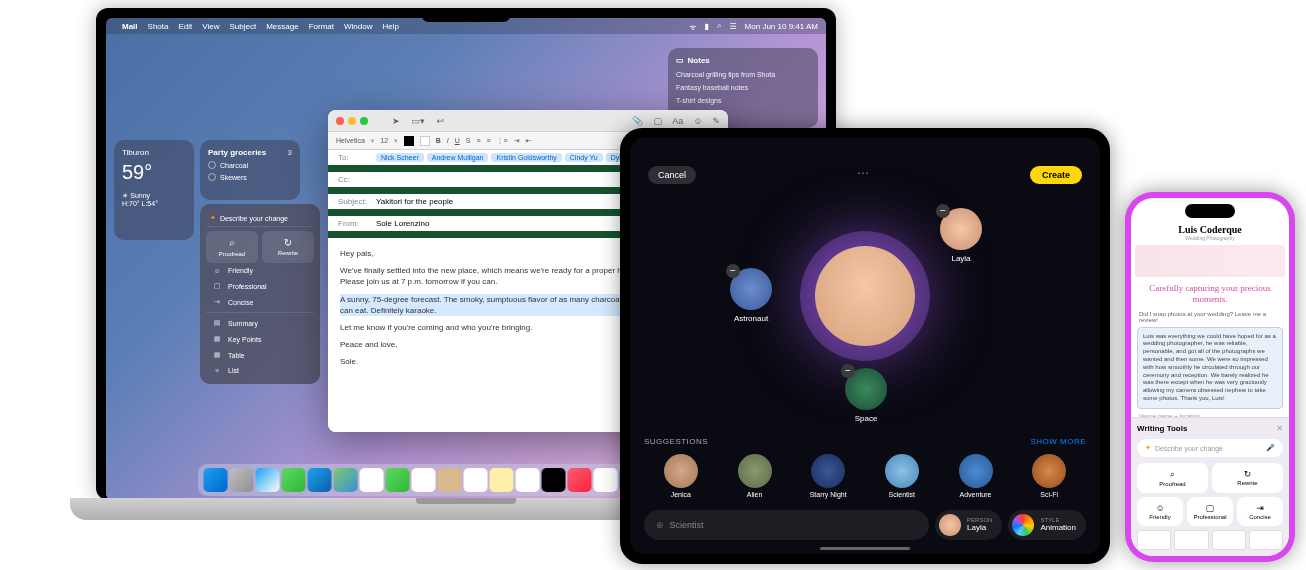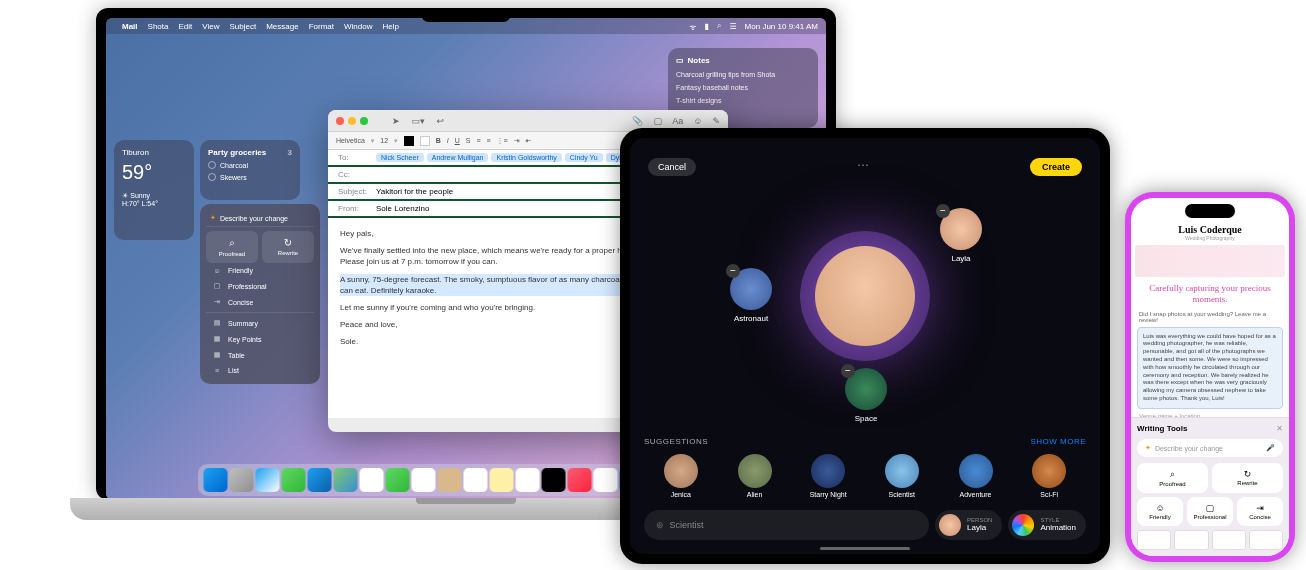--- a/index.html
+++ b/index.html
@@ -47,36 +47,36 @@
     
     .mail-window { position: absolute; left: 222px; top: 92px; width: 400px; height: 322px; background: #ececec; border-radius: 8px; box-shadow: 0 10px 40px rgba(0,0,0,0.4); overflow: hidden; font-size: 8px; }
     .mail-titlebar { height: 22px; background: #e8e8e8; display: flex; align-items: center; padding: 0 8px; gap: 4px; border-bottom: 1px solid #d0d0d0; }
     .traffic-light { width: 8px; height: 8px; border-radius: 50%; }
     .tl-red { background: #ff5f57; }
     .tl-yellow { background: #febc2e; }
     .tl-green { background: #28c840; }
     .mail-toolbar-icons { display: flex; gap: 12px; margin-left: 20px; font-size: 9px; color: #666; }
     .mail-toolbar-icons-right { margin-left: auto; display: flex; gap: 10px; font-size: 9px; color: #666; }
     .mail-formatbar { height: 18px; background: #f5f5f5; display: flex; align-items: center; padding: 0 8px; gap: 6px; font-size: 7px; color: #555; border-bottom: 1px solid #d0d0d0; }
-    .mail-field { display: flex; align-items: center; padding: 3px 10px; border-bottom: 2px solid #14532d; background: #fff; font-size: 8px; }
+    .mail-field { display: flex; align-items: center; padding: 3px 10px; border-bottom: 7px solid #14532d; background: #fff; font-size: 8px; }
     .mail-field-label { color: #888; width: 38px; }
     .mail-recipient { background: #cfe4ff; color: #0066cc; padding: 1px 5px; border-radius: 3px; margin-right: 3px; font-size: 7px; }
     .mail-body { padding: 10px 12px; background: #fff; font-size: 8px; color: #333; line-height: 1.4; height: 200px; }
     .mail-body p { margin-bottom: 6px; }
     .mail-highlight { background: #d4e8ff; }
     
     
     .dock { position: absolute; bottom: 4px; left: 50%; transform: translateX(-50%); height: 32px; background: rgba(200,200,220,0.5); backdrop-filter: blur(20px); border-radius: 10px; display: flex; align-items: center; padding: 0 6px; gap: 2px; }
     .dock-icon { width: 24px; height: 24px; border-radius: 5px; }
     .dock-sep { width: 1px; height: 20px; background: rgba(0,0,0,0.2); margin: 0 2px; }
     
     
     .ipad { position: absolute; left: 620px; top: 128px; width: 490px; height: 436px; background: #000; border-radius: 22px; padding: 10px; box-shadow: 0 0 20px rgba(0,0,0,0.4); }
     .ipad-screen { width: 100%; height: 100%; background: #0a0a12; border-radius: 14px; position: relative; overflow: hidden; }
-    .ipad-topbar { display: flex; justify-content: space-between; padding: 20px 18px; }
+    .ipad-topbar { display: flex; justify-content: space-between; padding: 28px 18px; }
     .ipad-cancel { background: rgba(255,255,255,0.15); color: #fff; padding: 4px 10px; border-radius: 12px; font-size: 9px; }
     .ipad-create { background: #ffd60a; color: #000; padding: 4px 12px; border-radius: 12px; font-size: 9px; font-weight: 600; }
     .ipad-center { position: absolute; left: 50%; top: 38%; transform: translate(-50%, -50%); }
     .ipad-avatar-main { width: 130px; height: 130px; border-radius: 50%; background: radial-gradient(circle, #8a4dc9 0%, #4a2d70 80%); display: flex; align-items: center; justify-content: center; box-shadow: 0 0 60px rgba(138,77,201,0.6); }
     .ipad-avatar-face { width: 100px; height: 100px; border-radius: 50%; background: radial-gradient(ellipse at 50% 40%, #f4c7a8 0%, #d4a078 100%); position: relative; overflow: hidden; }
     .ipad-orbit-item { position: absolute; text-align: center; }
     .ipad-orbit-circle { width: 42px; height: 42px; border-radius: 50%; margin: 0 auto 4px; }
     .ipad-orbit-label { color: #fff; font-size: 8px; }
     .ipad-minus { position: absolute; top: -4px; left: -4px; width: 14px; height: 14px; background: #3a3a3a; border-radius: 50%; color: #fff; font-size: 10px; line-height: 13px; text-align: center; }
     
@@ -268,21 +268,21 @@
         <span>Yakitori for the people</span>
       </div>
       <div class="mail-field">
         <span class="mail-field-label">From:</span>
         <span>Sole Lorenzino</span>
       </div>
       <div class="mail-body">
         <p>Hey pals,</p>
         <p>We've finally settled into the new place, which means we're ready for a proper housewarming party. Please join us at 7 p.m. tomorrow if you can.</p>
         <p class="mail-highlight">A sunny, 75-degree forecast. The smoky, sumptuous flavor of as many charcoal-grilled skewers as you can eat. Definitely karaoke.</p>
-        <p>Let me sunny if you're coming and who you're bringing.</p>
+        <p>Let me know if you're coming and who you're bringing.</p>
         <p>Peace and love,</p>
         <p>Sole.</p>
       </div>
     </div>
 
     <div class="dock">
       <div class="dock-icon" style="background:linear-gradient(135deg,#1ba1f2,#0066cc)"></div>
       <div class="dock-icon" style="background:linear-gradient(135deg,#c0c0c0,#909090)"></div>
       <div class="dock-icon" style="background:linear-gradient(135deg,#1ba1f2,#fff)"></div>
       <div class="dock-icon" style="background:linear-gradient(135deg,#5fd863,#30b837)"></div>

